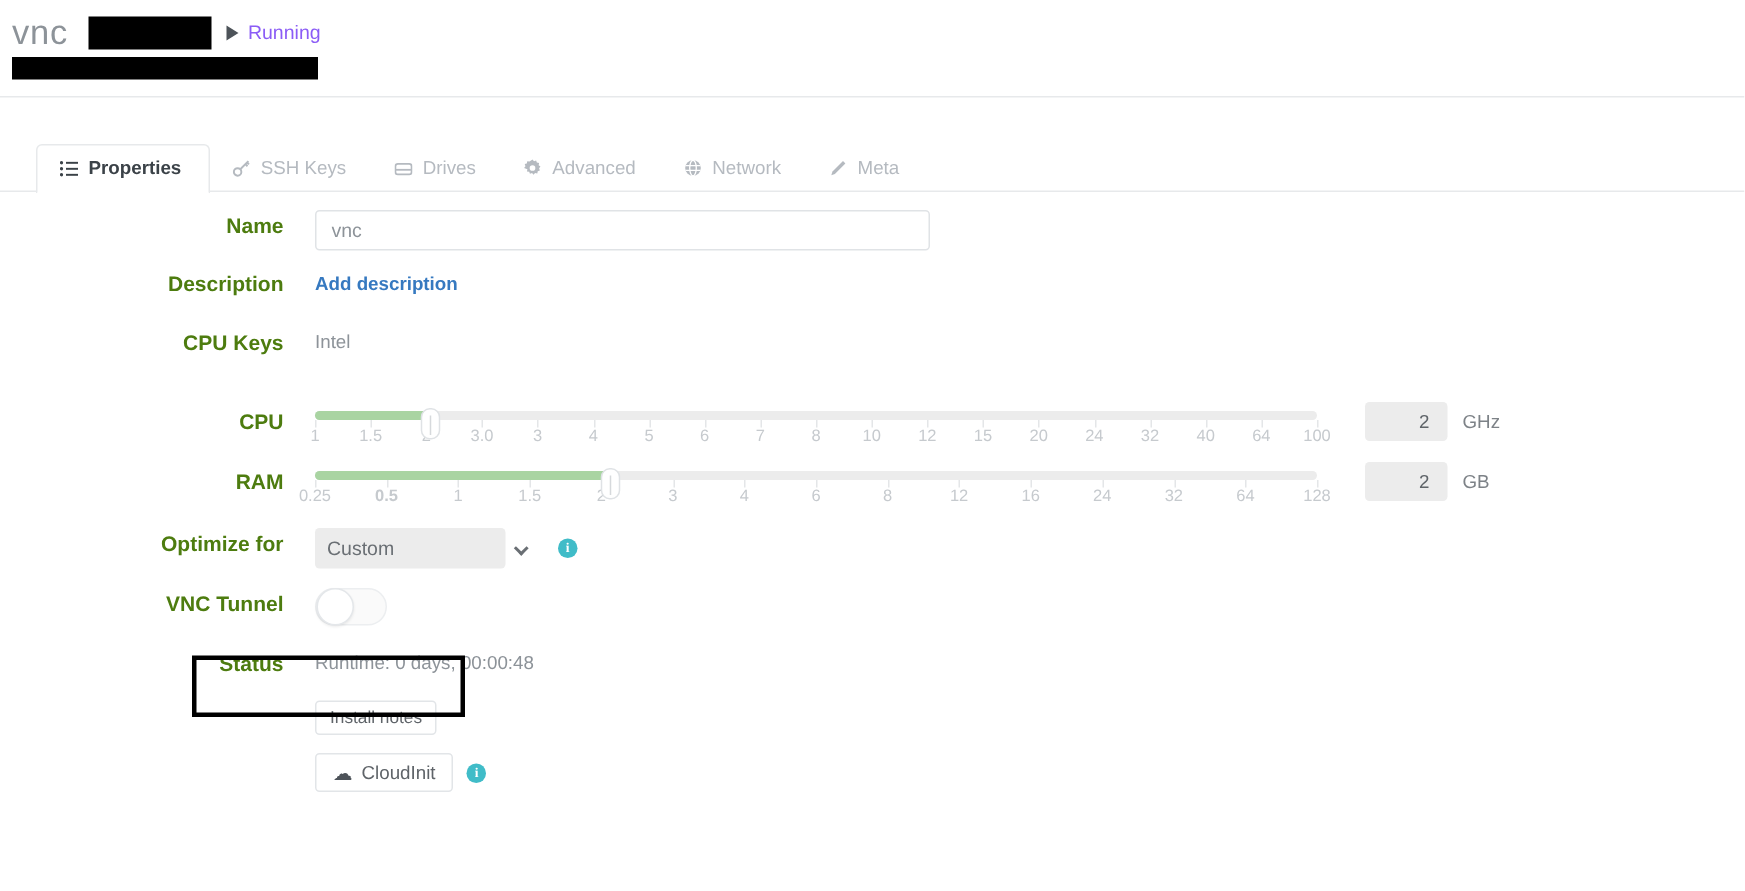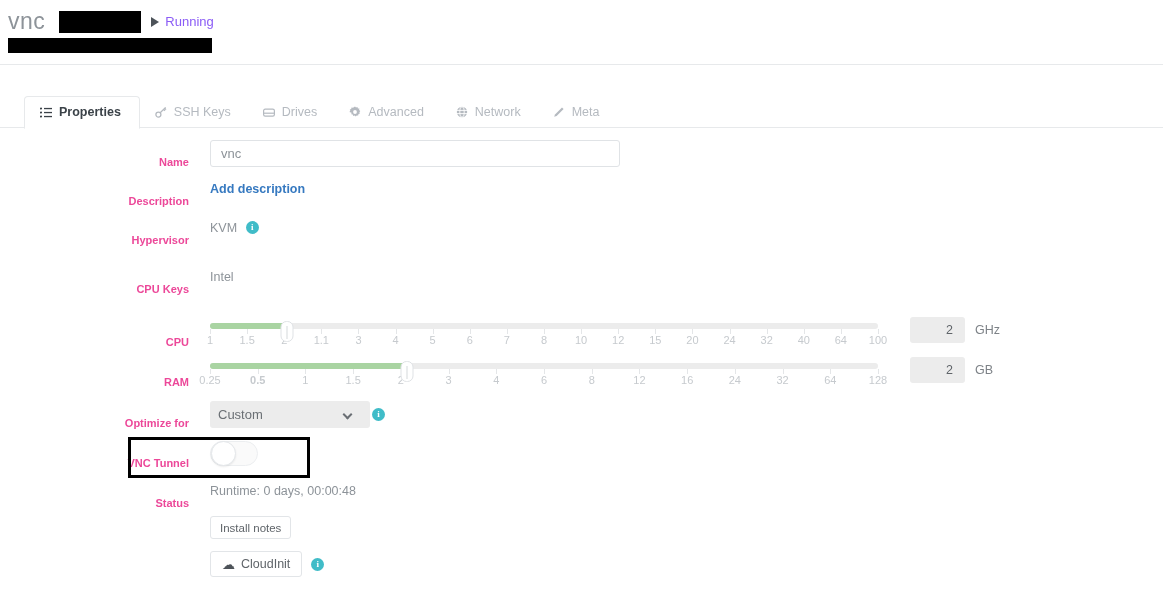--- a/index.html
+++ b/index.html
@@ -49,22 +49,22 @@
     border-radius:4px 4px 0 0; margin-bottom:-1px; z-index:2;
     padding:8px 18px 9px 15px;
   }
   .tab svg { display:block; }
 
   
   .form { position:absolute; left:0; top:140px; width:1163px; }
   .frow { display:flex; align-items:flex-start; margin-bottom:0; }
   .flabel {
     width:210px; text-align:right; padding-right:21px;
-    font-weight:bold; color:#ec4899; font-size:11px;
-    line-height:20px; flex:0 0 210px;margin-top:12px;
+    font-weight:bold; color:#4d7c0f; font-size:14px;
+    line-height:20px; flex:0 0 210px;
   }
   .fval { flex:1; min-width:0; position:relative; }
 
   .row-name   { height:39px; }
   .row-desc   { height:39px; }
   .row-hyper  { height:49px; }
   .row-cpuT   { height:53px; }
   .row-cpu    { height:40px; }
   .row-ram    { height:41px; }
   .row-opt    { height:40px; }
@@ -117,21 +117,21 @@
   .num-box {
     position:absolute; left:700px; top:-3px; width:55px; height:26px;
     background:#ececec; border-radius:3px; color:#5f6469; font-size:12.5px;
     text-align:right; line-height:26px; padding-right:12px;
   }
   .unit { position:absolute; left:765px; top:-3px; line-height:26px; color:#7d8287; font-size:12.5px; }
 
   
   .sel-wrap { position:relative; width:150px; height:27px; }
   select.styled {
-    width:160px; height:27px; background:#ececec; border:none; border-radius:3px;
+    width:127px; height:27px; background:#ececec; border:none; border-radius:3px;
     font-family:inherit; font-size:13px; color:#6a6f74; padding:0 24px 0 8px;
     -webkit-appearance:none; appearance:none; outline:none; cursor:pointer;
   }
   .chev {
     position:absolute; right:9px; top:10px; width:7px; height:7px;
     border-right:2px solid #6a6f74; border-bottom:2px solid #6a6f74;
     transform:rotate(45deg); pointer-events:none;
   }
 
   
@@ -253,27 +253,20 @@
     </div>
   </div>
 
   <div class="frow row-desc">
     <div class="flabel">Description</div>
     <div class="fval">
       <span class="link-blue">Add description</span>
     </div>
   </div>
 
-  <div class="frow row-hyper">
-    <div class="flabel">Hypervisor</div>
-    <div class="fval">
-      <span class="plain-val">KVM</span>
-      <span class="info-ico">i</span>
-    </div>
-  </div>
 
   <div class="frow row-cpuT">
     <div class="flabel">CPU Keys</div>
     <div class="fval">
       <span class="plain-val">Intel</span>
     </div>
   </div>
 
   <div class="frow row-cpu">
     <div class="flabel">CPU</div>
@@ -300,21 +293,21 @@
             <div class="tick" style="left: 77.7778%;"></div>
             <div class="tick" style="left: 83.3333%;"></div>
             <div class="tick" style="left: 88.8889%;"></div>
             <div class="tick" style="left: 94.4444%;"></div>
             <div class="tick" style="left: 100%;"></div>
           </div>
         <div class="tlabels" id="cpu-tlabels">
             <div class="tlabel" style="left: 0%;">1</div>
             <div class="tlabel" style="left: 5.55556%;">1.5</div>
             <div class="tlabel" style="left: 11.1111%;">2</div>
-            <div class="tlabel" style="left: 16.6667%;">1.1</div>
+            <div class="tlabel" style="left: 16.6667%;">3.0</div>
             <div class="tlabel" style="left: 22.2222%;">3</div>
             <div class="tlabel" style="left: 27.7778%;">4</div>
             <div class="tlabel" style="left: 33.3333%;">5</div>
             <div class="tlabel" style="left: 38.8889%;">6</div>
             <div class="tlabel" style="left: 44.4444%;">7</div>
             <div class="tlabel" style="left: 50%;">8</div>
             <div class="tlabel" style="left: 55.5556%;">10</div>
             <div class="tlabel" style="left: 61.1111%;">12</div>
             <div class="tlabel" style="left: 66.6667%;">15</div>
             <div class="tlabel" style="left: 72.2222%;">20</div>

